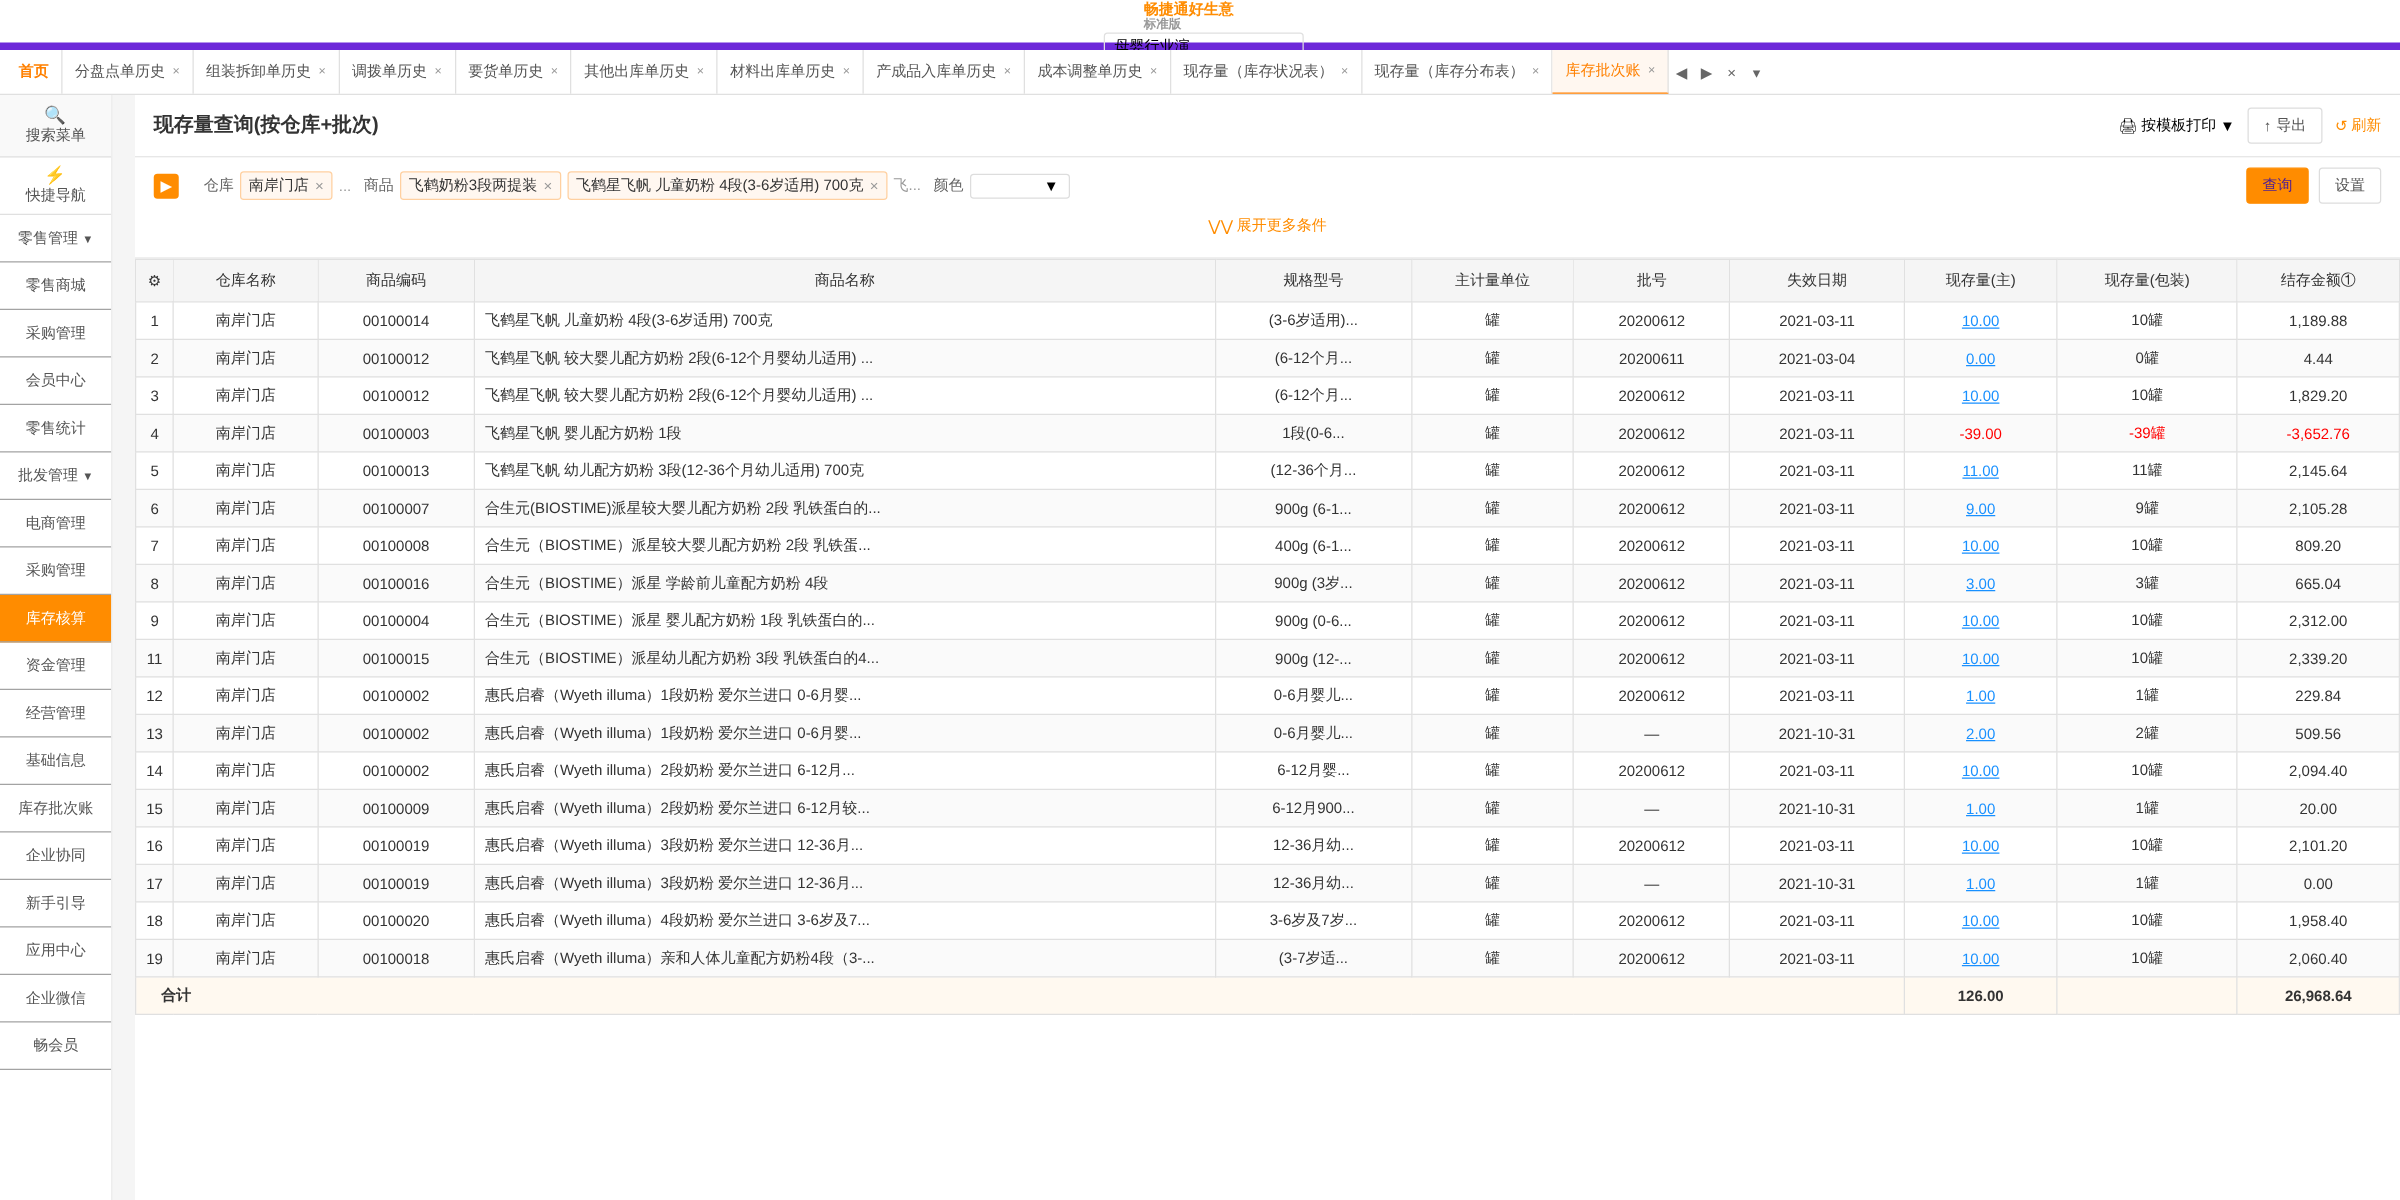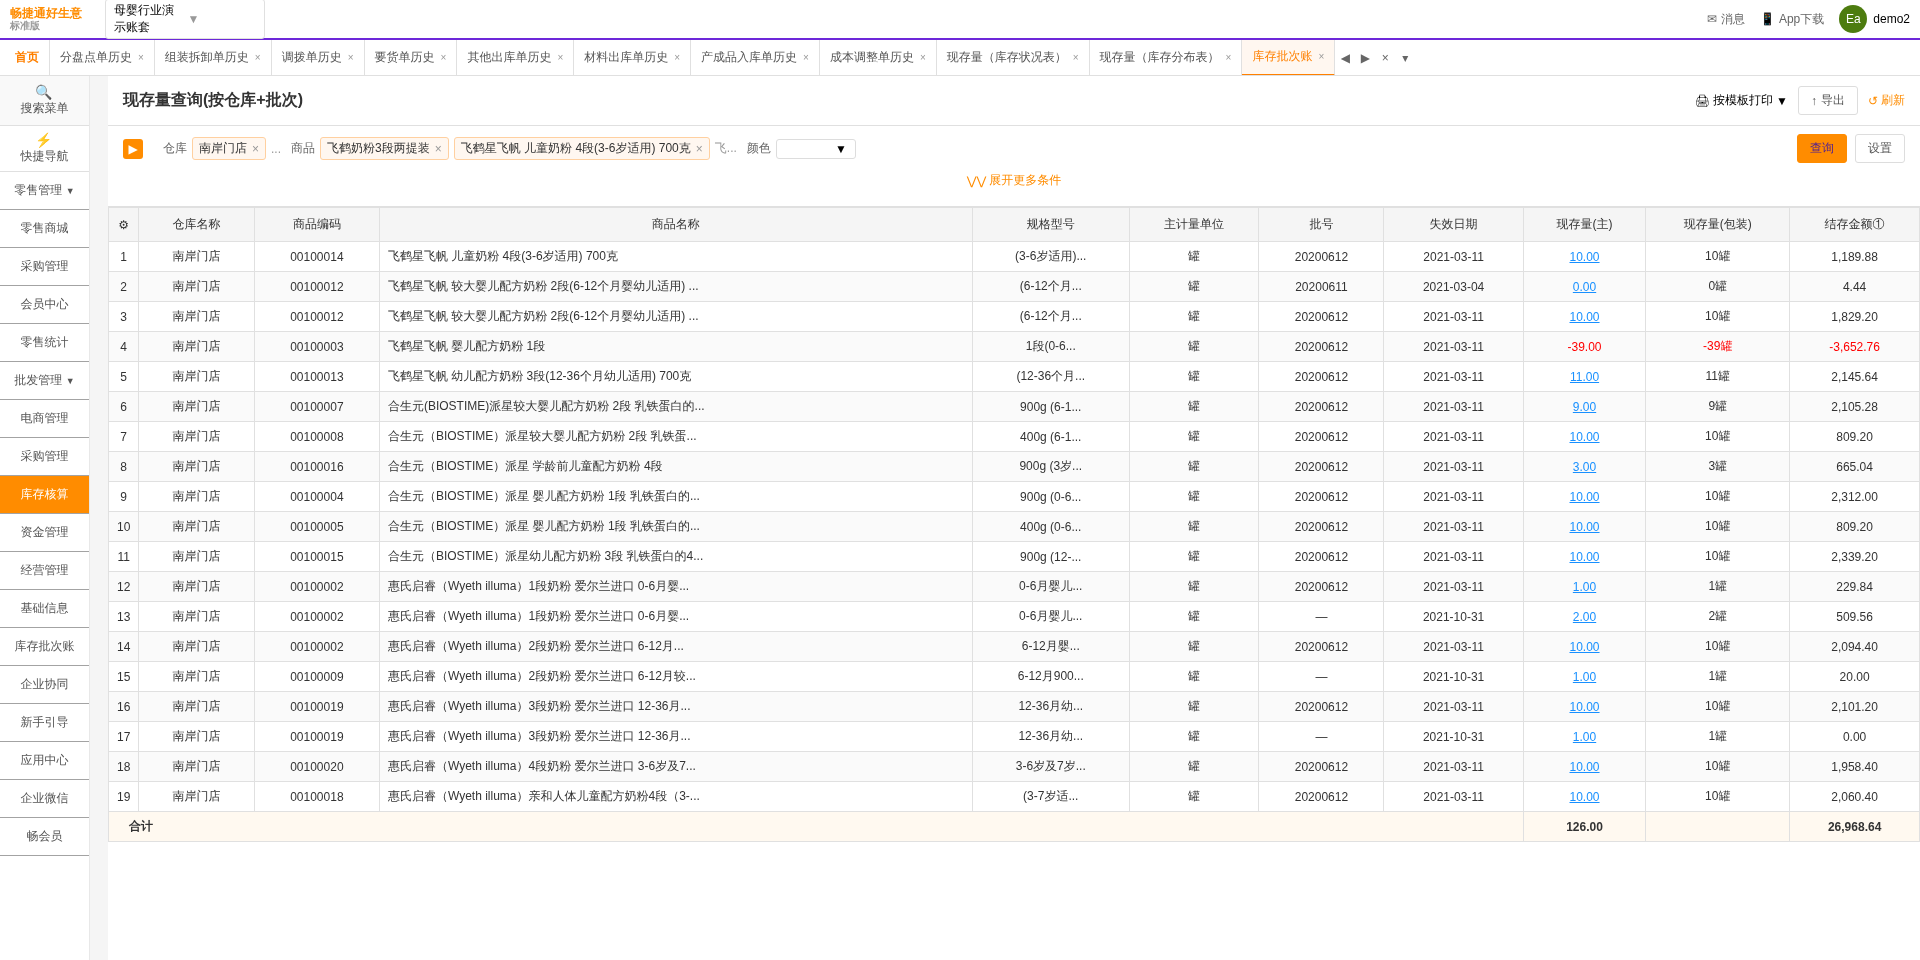--- a/index.html
+++ b/index.html
@@ -1,20 +1,20 @@
 <!DOCTYPE html>
 <html><head>
   <meta charset="utf-8">
   <style>
     * { box-sizing: border-box; margin: 0; padding: 0; font-family: 'Microsoft YaHei', Arial, sans-serif; font-size: 12px; }
     body { background: #f5f5f5; overflow: hidden; }
 
     
     .app-container { display: flex; flex-direction: column; height: 960px; width: 1920px; }
-    .top-bar { background: #fff; height: 40px; display: flex; align-items: center; padding: 0 10px; border-bottom: 2px solid #6d28d9; flex-shrink: 0; }
+    .top-bar { background: #fff; height: 40px; display: flex; align-items: center; padding: 0 10px; border-bottom: 6px solid #6d28d9; flex-shrink: 0; flex-direction: column; }
     .logo-area { display: flex; align-items: center; width: 90px; flex-shrink: 0; }
     .logo-text { color: #ff8c00; font-size: 11px; font-weight: bold; line-height: 1.2; }
     .workspace-selector { display: flex; align-items: center; border: 1px solid #e0e0e0; border-radius: 3px; padding: 2px 8px; margin-left: 5px; min-width: 160px; cursor: pointer; }
     .workspace-selector span { flex: 1; font-size: 12px; }
     .workspace-selector .arrow { color: #999; margin-left: 5px; }
     .top-bar-right { margin-left: auto; display: flex; align-items: center; gap: 15px; }
     .top-bar-btn { display: flex; align-items: center; gap: 4px; color: #666; cursor: pointer; font-size: 12px; }
     .avatar { width: 28px; height: 28px; border-radius: 50%; background: #4d7c0f; color: #fff; display: flex; align-items: center; justify-content: center; font-size: 12px; }
 
     
@@ -356,33 +356,20 @@
     <td class="text-left">合生元（BIOSTIME）派星 婴儿配方奶粉 1段 乳铁蛋白的...</td>
     <td>900g (0-6...</td>
     <td>罐</td>
     <td>20200612</td>
     <td>2021-03-11</td>
     <td class="cell-link">10.00</td>
     <td class="">10罐</td>
     <td class="">2,312.00</td>
   </tr>
               <tr>
-    <td>10</td>
-    <td>南岸门店</td>
-    <td>00100005</td>
-    <td class="text-left">合生元（BIOSTIME）派星 婴儿配方奶粉 1段 乳铁蛋白的...</td>
-    <td>400g (0-6...</td>
-    <td>罐</td>
-    <td>20200612</td>
-    <td>2021-03-11</td>
-    <td class="cell-link">10.00</td>
-    <td class="">10罐</td>
-    <td class="">809.20</td>
-  </tr>
-              <tr>
     <td>11</td>
     <td>南岸门店</td>
     <td>00100015</td>
     <td class="text-left">合生元（BIOSTIME）派星幼儿配方奶粉 3段 乳铁蛋白的4...</td>
     <td>900g (12-...</td>
     <td>罐</td>
     <td>20200612</td>
     <td>2021-03-11</td>
     <td class="cell-link">10.00</td>
     <td class="">10罐</td>

